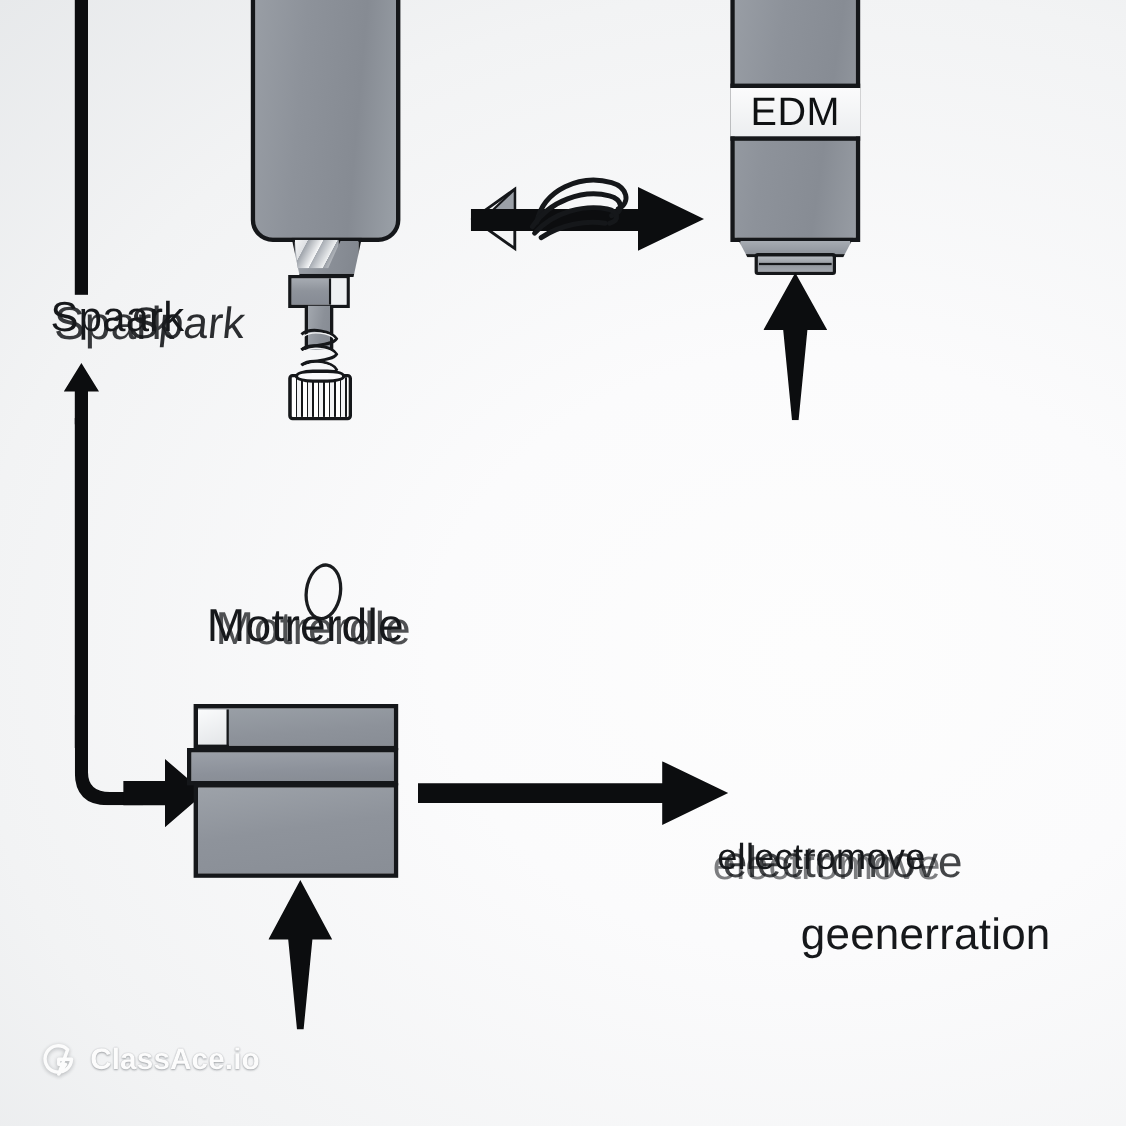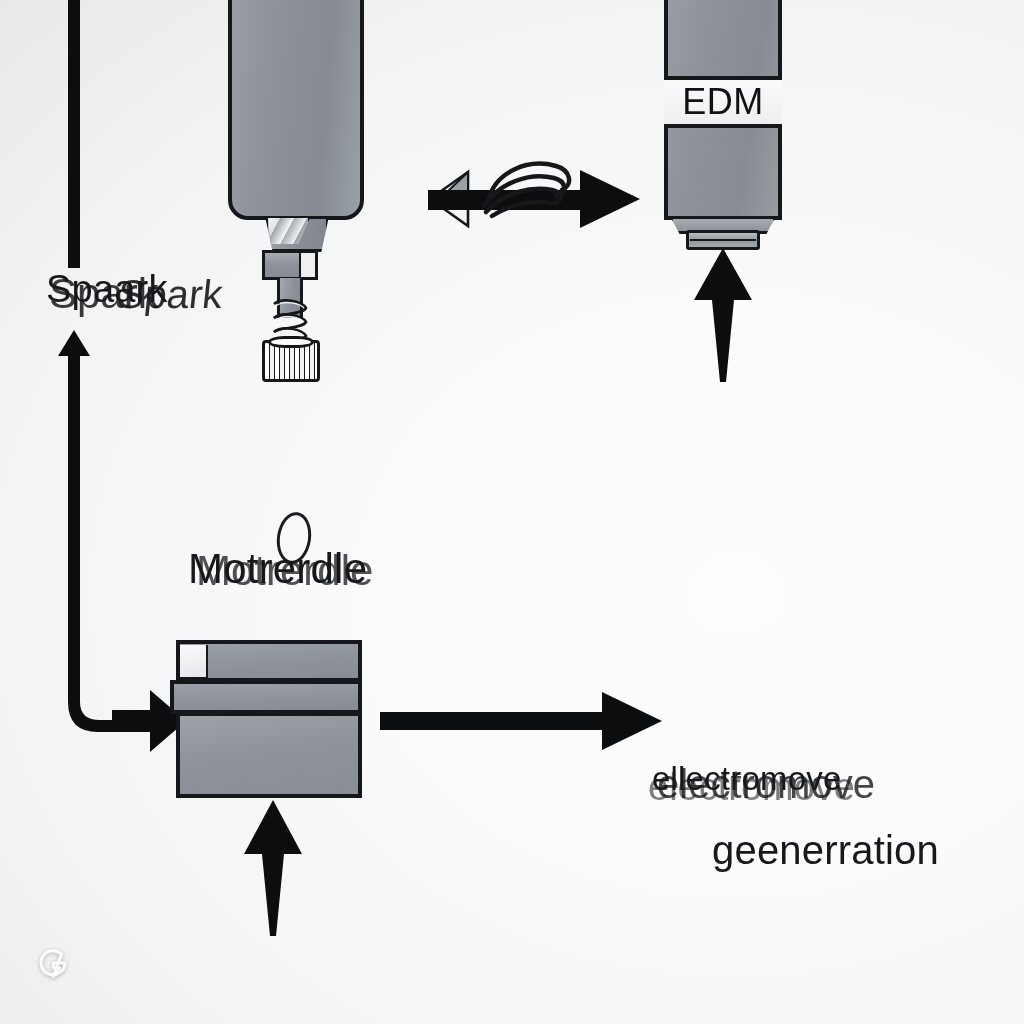--- a/index.html
+++ b/index.html
@@ -253,21 +253,21 @@
     transform: rotate(8deg);
   }
 
   #label-electro-1 {
     left: 652px; top: 760px;
     font-size: 33px;
   }
   #label-electro-1-ghost-a { left: 657px; top: 762px; font-size: 40px; opacity: .8; }
   #label-electro-1-ghost-b { left: 648px; top: 766px; font-size: 38px; opacity: .55; }
   #label-electro-2 {
-    left: 712px; top: 828px;
+    left: 728px; top: 828px;
     font-size: 40px;
   }
 
   
   #watermark {
     left: 36px; top: 946px;
     display: flex;
     align-items: center;
     gap: 12px;
     opacity: .97;
@@ -382,15 +382,16 @@
 
   <div class="ghost" id="label-electro-1-ghost-b">electromove</div>
   <div class="ghost" id="label-electro-1-ghost-a">electromove</div>
   <div class="label" id="label-electro-1">ellectromove</div>
   <div class="label" id="label-electro-2">geenerration</div>
 
   <div class="abs" id="watermark">
     <svg id="watermark-mark" viewBox="0 0 34 34">
       <path d="M25.5,8.2 A12,12 0 1 0 29,17 L17.4,17 L17.4,21.6 L23.6,21.6 L17.4,30.4 Z" fill="none" stroke="#fdfdfd" stroke-width="3.1" stroke-linejoin="round" stroke-linecap="round"></path>
     </svg>
+    <span id="watermark-text">ClassAce.io</span>
   </div>
 
 </div>
 
 </body></html>

